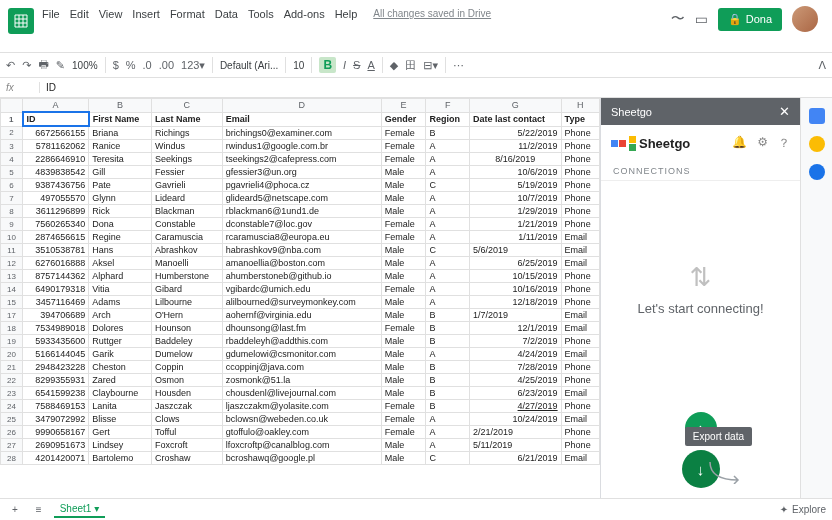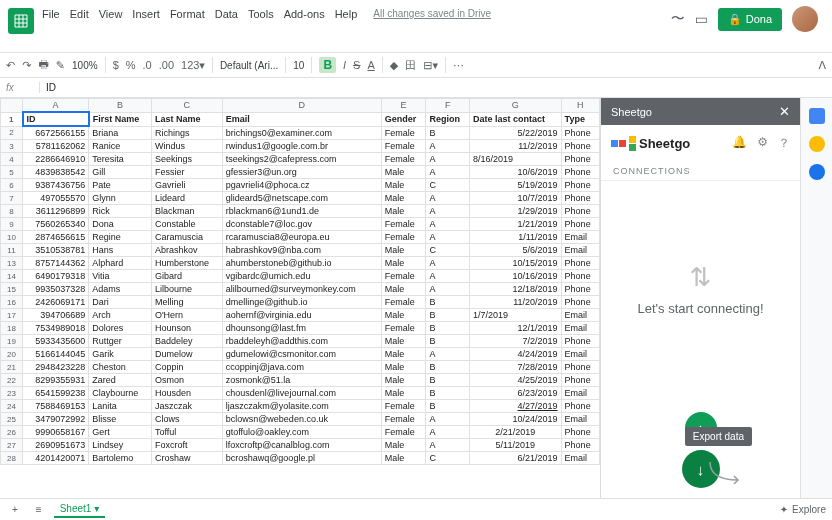--- a/index.html
+++ b/index.html
@@ -184,21 +184,21 @@
             <td style="">Phone</td>
           </tr>
           <tr>
             <td class="rh">4</td>
             <td style="text-align:right;">2286646910</td>
             <td style="">Teresita</td>
             <td style="">Seekings</td>
             <td style="">tseekings2@cafepress.com</td>
             <td style="">Female</td>
             <td style="">A</td>
-            <td style="text-align:left;">8/16/2019</td>
+            <td style="text-align:center;">8/16/2019</td>
             <td style="">Phone</td>
           </tr>
           <tr>
             <td class="rh">5</td>
             <td style="text-align:right;">4839838542</td>
             <td style="">Gill</td>
             <td style="">Fessier</td>
             <td style="">gfessier3@un.org</td>
             <td style="">Male</td>
             <td style="">A</td>
@@ -261,21 +261,32 @@
             <td style="">Email</td>
           </tr>
           <tr>
             <td class="rh">11</td>
             <td style="text-align:right;">3510538781</td>
             <td style="">Hans</td>
             <td style="">Abrashkov</td>
             <td style="">habrashkov9@nba.com</td>
             <td style="">Male</td>
             <td style="">C</td>
-            <td style="text-align:right;margin-left:26px;">5/6/2019</td>
+            <td style="margin-left:26px;">5/6/2019</td>
+            <td style="">Email</td>
+          </tr>
+          <tr>
+            <td class="rh">12</td>
+            <td style="text-align:right;">6276016888</td>
+            <td style="">Aksel</td>
+            <td style="">Manoelli</td>
+            <td style="">amanoellia@boston.com</td>
+            <td style="">Male</td>
+            <td style="">A</td>
+            <td style="text-align:right;">6/25/2019</td>
             <td style="">Email</td>
           </tr>
           <tr>
             <td class="rh">13</td>
             <td style="text-align:right;">8757144362</td>
             <td style="">Alphard</td>
             <td style="">Humberstone</td>
             <td style="">ahumberstoneb@github.io</td>
             <td style="">Male</td>
             <td style="">A</td>
@@ -288,38 +299,27 @@
             <td style="">Vitia</td>
             <td style="">Gibard</td>
             <td style="">vgibardc@umich.edu</td>
             <td style="">Female</td>
             <td style="">A</td>
             <td style="text-align:right;">10/16/2019</td>
             <td style="">Phone</td>
           </tr>
           <tr>
             <td class="rh">15</td>
-            <td style="text-align:right;">9935037328</td>
+            <td style="text-align:right;">3457116469</td>
             <td style="">Adams</td>
             <td style="">Lilbourne</td>
             <td style="">alilbourned@surveymonkey.com</td>
             <td style="">Male</td>
             <td style="">A</td>
             <td style="text-align:right;">12/18/2019</td>
-            <td style="">Phone</td>
-          </tr>
-          <tr>
-            <td class="rh">16</td>
-            <td style="text-align:right;">2426069171</td>
-            <td style="">Dari</td>
-            <td style="">Melling</td>
-            <td style="">dmellinge@github.io</td>
-            <td style="">Female</td>
-            <td style="">B</td>
-            <td style="text-align:right;">11/20/2019</td>
             <td style="">Phone</td>
           </tr>
           <tr>
             <td class="rh">17</td>
             <td style="text-align:right;">394706689</td>
             <td style="">Arch</td>
             <td style="">O'Hern</td>
             <td style="">aohernf@virginia.edu</td>
             <td style="">Male</td>
             <td style="">B</td>
@@ -415,32 +415,32 @@
             <td style="">Email</td>
           </tr>
           <tr>
             <td class="rh">26</td>
             <td style="text-align:right;">9990658167</td>
             <td style="">Gert</td>
             <td style="">Tofful</td>
             <td style="">gtoffulo@oakley.com</td>
             <td style="">Female</td>
             <td style="">A</td>
-            <td style="text-align:center;">2/21/2019</td>
+            <td style="text-align:left;">2/21/2019</td>
             <td style="">Phone</td>
           </tr>
           <tr>
             <td class="rh">27</td>
             <td style="text-align:right;">2690951673</td>
             <td style="">Lindsey</td>
             <td style="">Foxcroft</td>
             <td style="">lfoxcroftp@canalblog.com</td>
             <td style="">Male</td>
             <td style="">A</td>
-            <td style="text-align:center;margin-top:12px;">5/11/2019</td>
+            <td style="text-align:left;margin-top:12px;">5/11/2019</td>
             <td style="">Phone</td>
           </tr>
           <tr>
             <td class="rh">28</td>
             <td style="text-align:right;">4201420071</td>
             <td style="">Bartolemo</td>
             <td style="">Croshaw</td>
             <td style="">bcroshawq@google.pl</td>
             <td style="">Male</td>
             <td style="">C</td>

